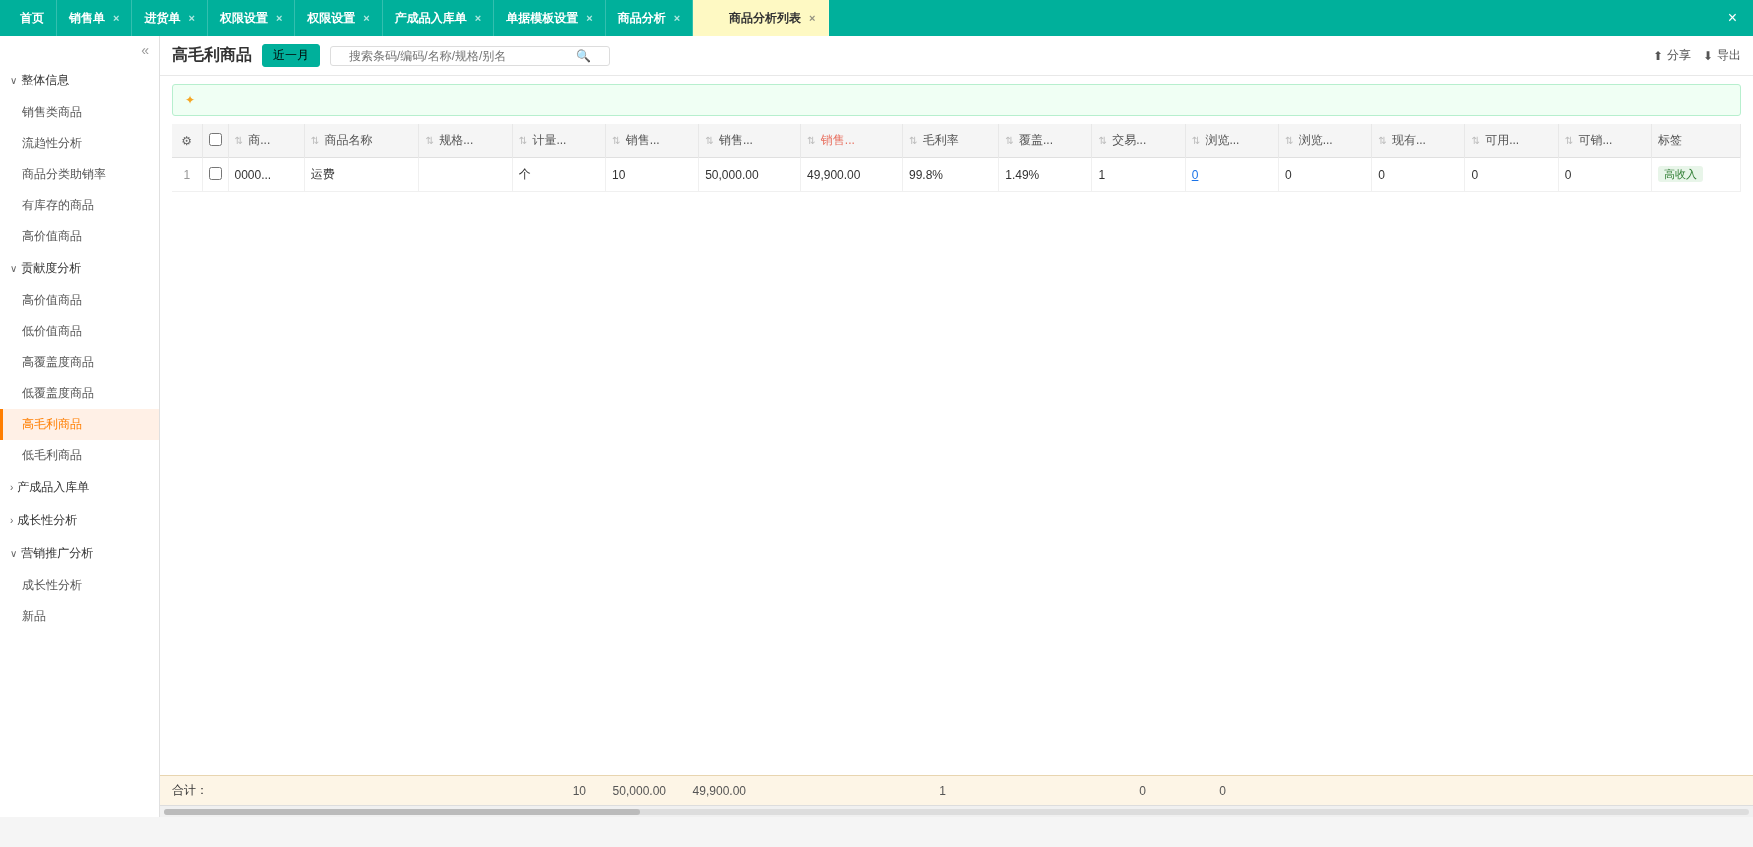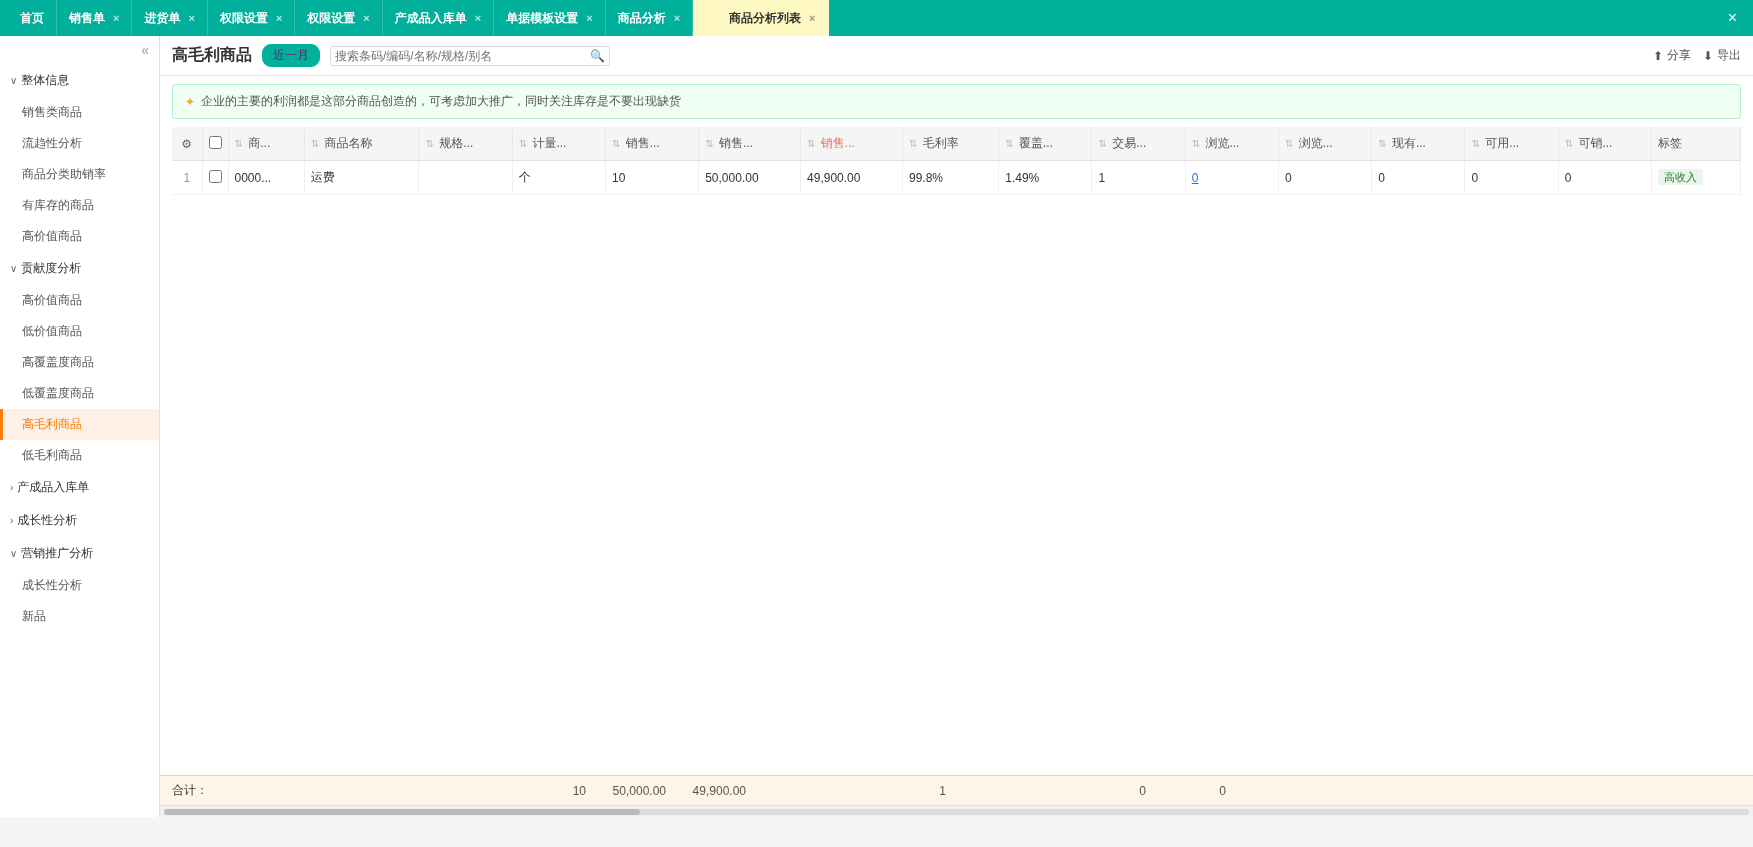--- a/index.html
+++ b/index.html
@@ -119,29 +119,28 @@
       background: #fff;
       border: 1px solid #00b09b;
       color: #00b09b;
       padding: 2px 10px;
       border-radius: 3px;
       cursor: pointer;
       font-size: 12px;
     }
     .filter-btn.active {
       background: #00b09b;
-      color: #701a75;
-      border-radius: 9px;
+      color: #000000;
     }
     .search-box {
       display: flex;
       align-items: center;
       border: 1px solid #ddd;
       border-radius: 3px;
-      padding: 2px 4px;
+      padding: 2px 18px;
       gap: 4px;
       flex: 1;
       max-width: 280px;
     }
     .search-box input {
       border: none;
       outline: none;
       font-size: 12px;
       color: #999;
       width: 100%;
@@ -406,21 +405,20 @@
         </div>
         <div class="action-btn">
           <span>⬇</span>
           <span>导出</span>
         </div>
       </div>
     </div>
 
     <div class="info-banner">
       <span class="info-icon">✦</span>
-      <span>企业的主要的利润都是这部分商品创造的，可考虑加大推广，同时关注库存是不要出现缺货</span>
     </div>
 
     <div class="table-container">
       <table>
         <thead>
           <tr>
             <th style="width:30px; text-align:center;">
               <span class="settings-icon">⚙</span>
             </th>
             <th style="width:24px;">

